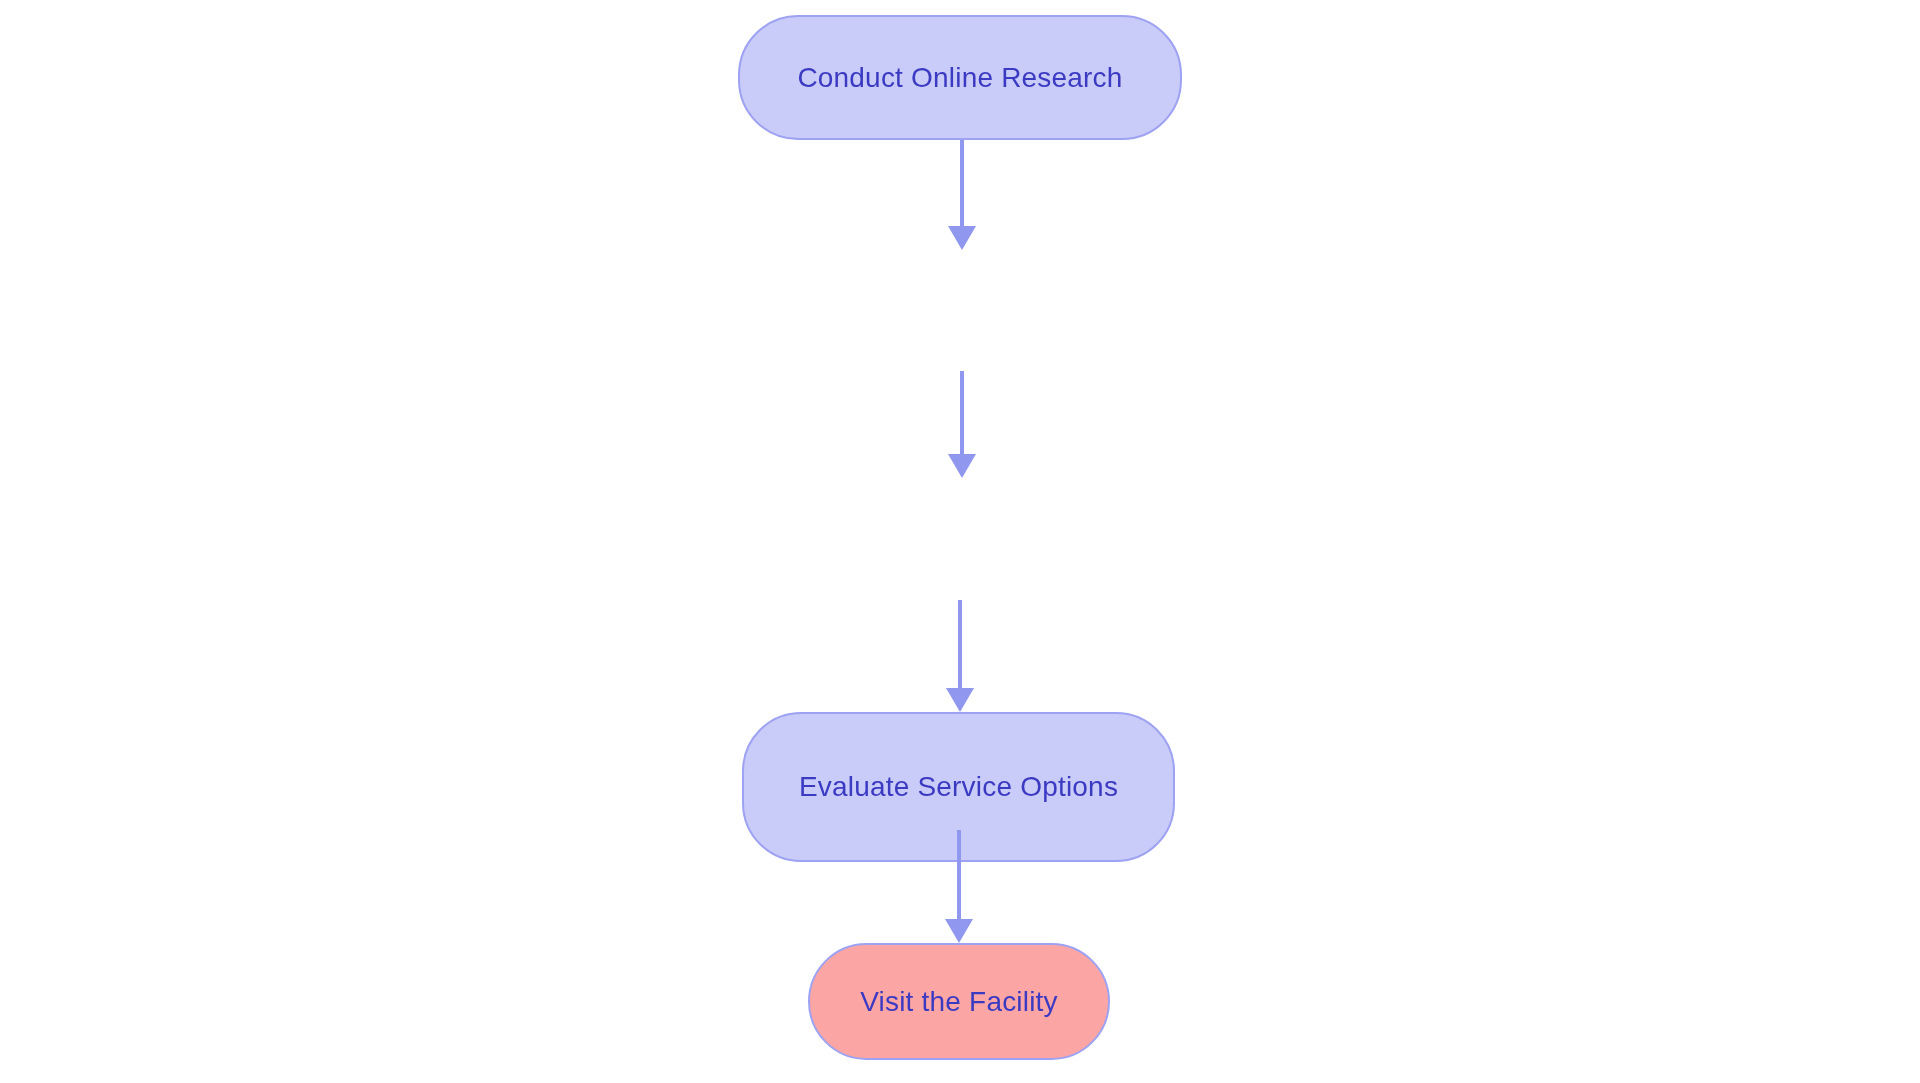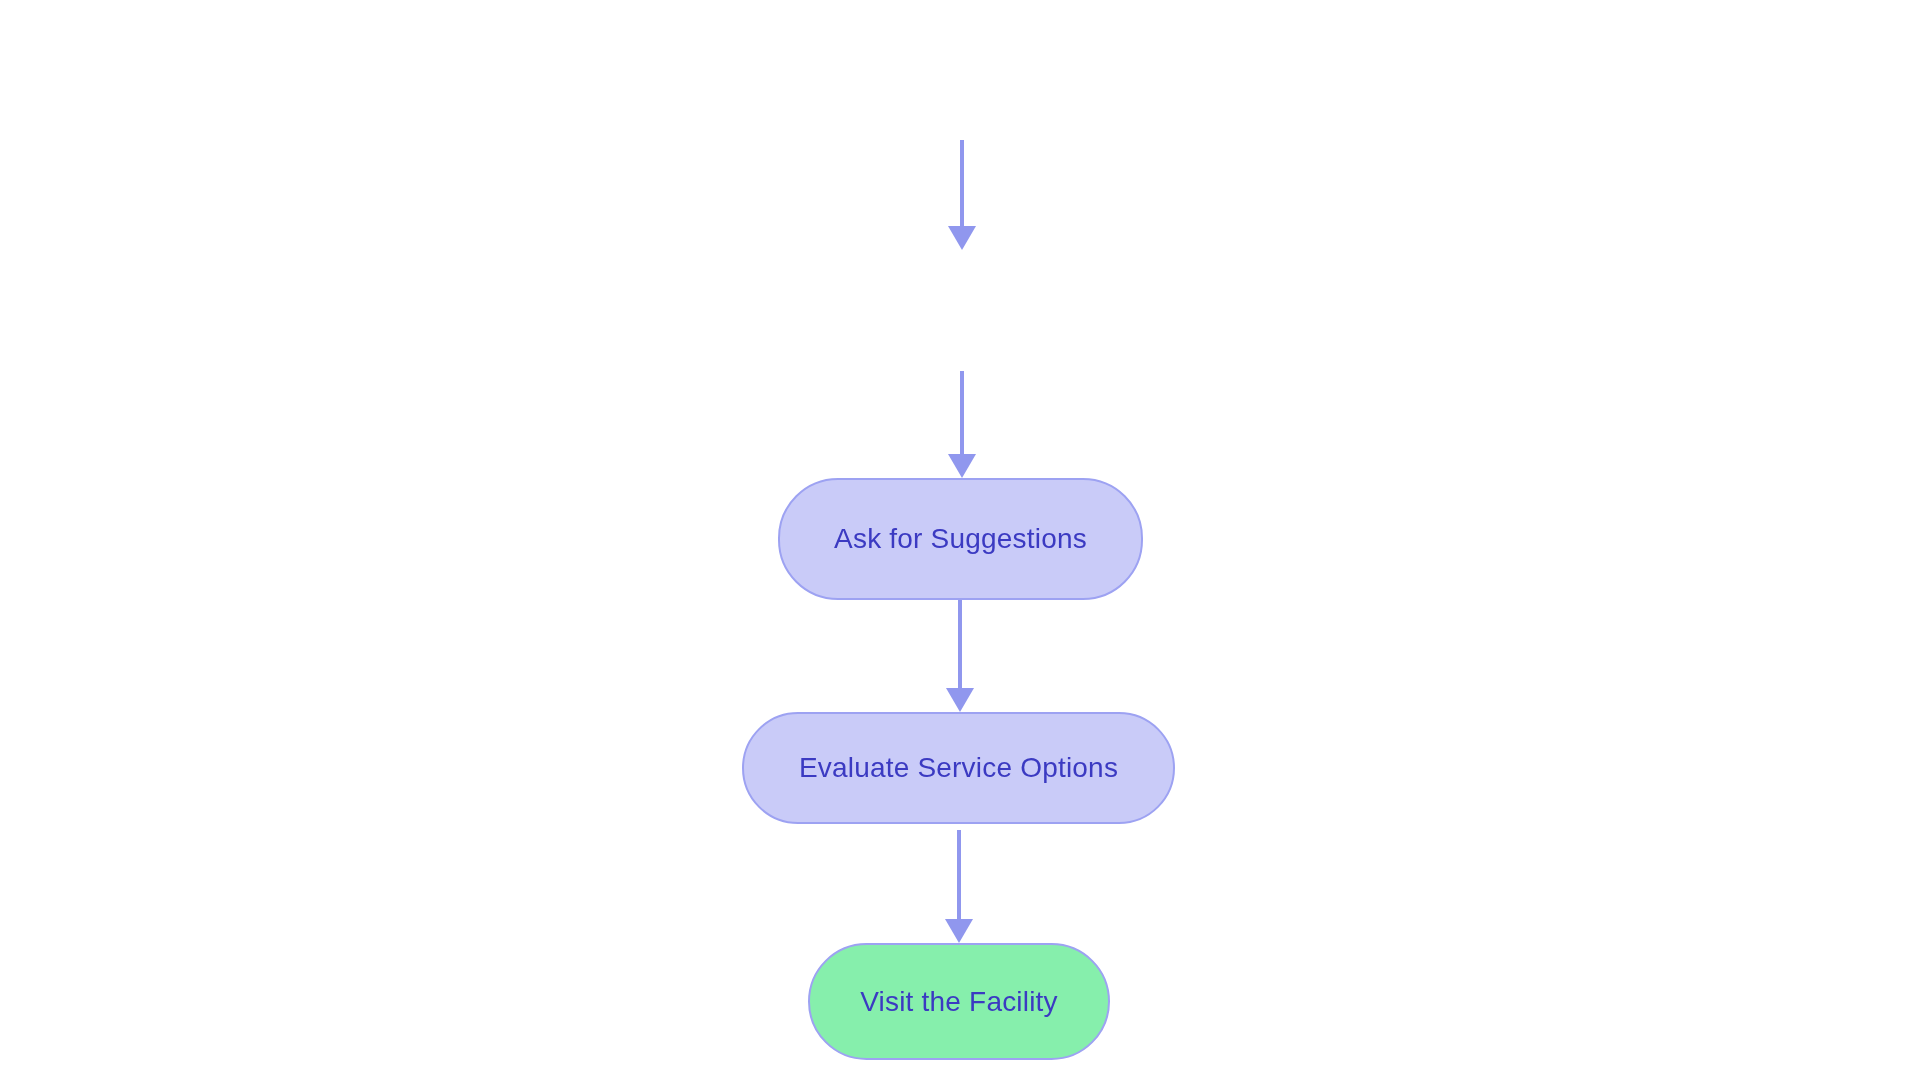--- a/index.html
+++ b/index.html
@@ -42,27 +42,27 @@
     width: 0;
     height: 0;
     border-left: 14px solid transparent;
     border-right: 14px solid transparent;
   }
 </style>
 </head>
 <body>
 
 <div id="canvas" style="background: rgb(255, 255, 255);">
-    <div class="flow-node" style="left: 778px; top: 478px; width: 365px; height: 122px; background: rgb(201, 203, 248); border: 2px solid rgb(157, 162, 242); color: rgb(59, 58, 194); border-radius: 60px;">
-      <span class="node-label">Ask for Suggestions</span>
+    <div class="flow-node" style="left: 738px; top: 15px; width: 444px; height: 125px; background: rgb(201, 203, 248); border: 2px solid rgb(157, 162, 242); color: rgb(59, 58, 194); border-radius: 60px;">
+      <span class="node-label">Conduct Online Research</span>
     </div>
-    <div class="flow-node" style="left: 742px; top: 712px; width: 433px; height: 112px; background: rgb(201, 203, 248); border: 2px solid rgb(157, 162, 242); color: rgb(59, 58, 194); border-radius: 59px;">
+    <div class="flow-node" style="left: 742px; top: 712px; width: 433px; height: 150px; background: rgb(201, 203, 248); border: 2px solid rgb(157, 162, 242); color: rgb(59, 58, 194); border-radius: 59px;">
       <span class="node-label">Evaluate Service Options</span>
     </div>
-    <div class="flow-node" style="left: 808px; top: 943px; width: 302px; height: 117px; background: #86efac; border: 2px solid rgb(157, 162, 242); color: rgb(59, 58, 194); border-radius: 58.5px;">
+    <div class="flow-node" style="left: 808px; top: 943px; width: 302px; height: 117px; background: #fca5a5; border: 2px solid rgb(157, 162, 242); color: rgb(59, 58, 194); border-radius: 58.5px;">
       <span class="node-label">Visit the Facility</span>
     </div>
     <div class="arrow-line" style="left: 960px; top: 140px; height: 92px; background: rgb(144, 151, 238);"></div>
     <div class="arrow-head" style="left: 948px; top: 226px; border-left-width: 14px; border-right-width: 14px; border-top: 24px solid rgb(144, 151, 238);"></div>
     <div class="arrow-line" style="left: 960px; top: 371px; height: 89px; background: rgb(144, 151, 238);"></div>
     <div class="arrow-head" style="left: 948px; top: 454px; border-left-width: 14px; border-right-width: 14px; border-top: 24px solid rgb(144, 151, 238);"></div>
     <div class="arrow-line" style="left: 958px; top: 600px; height: 94px; background: rgb(144, 151, 238);"></div>
     <div class="arrow-head" style="left: 946px; top: 688px; border-left-width: 14px; border-right-width: 14px; border-top: 24px solid rgb(144, 151, 238);"></div>
     <div class="arrow-line" style="left: 957px; top: 830px; height: 95px; background: rgb(144, 151, 238);"></div>
     <div class="arrow-head" style="left: 945px; top: 919px; border-left-width: 14px; border-right-width: 14px; border-top: 24px solid rgb(144, 151, 238);"></div>

